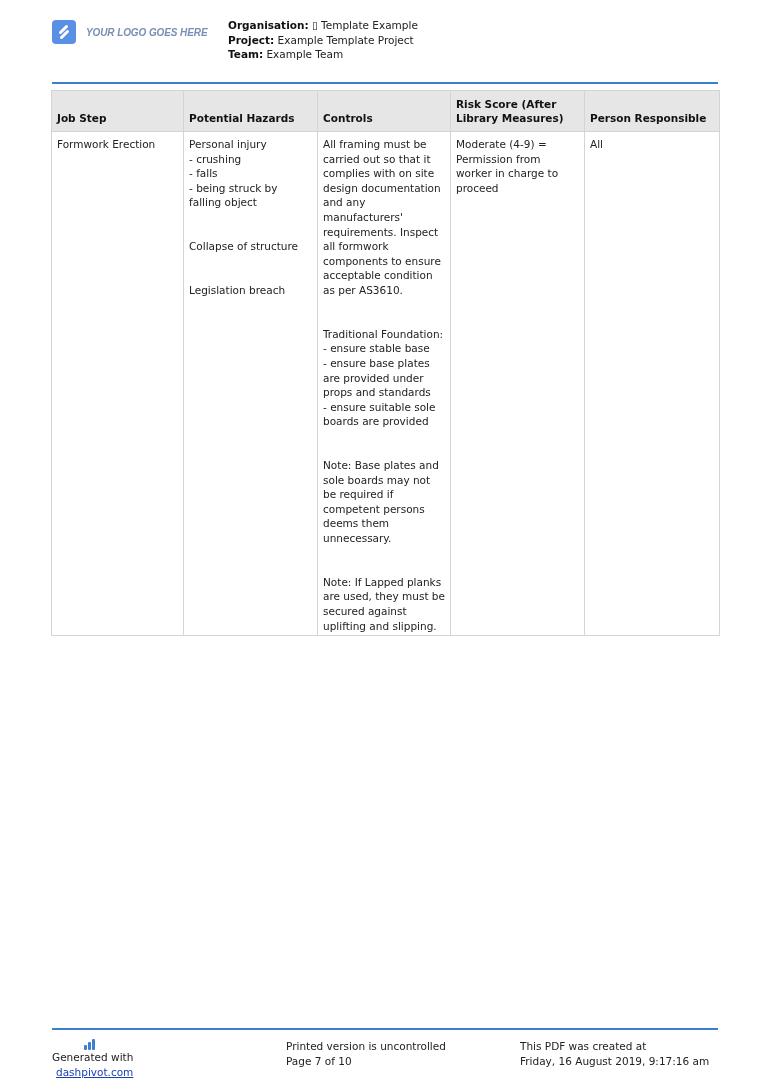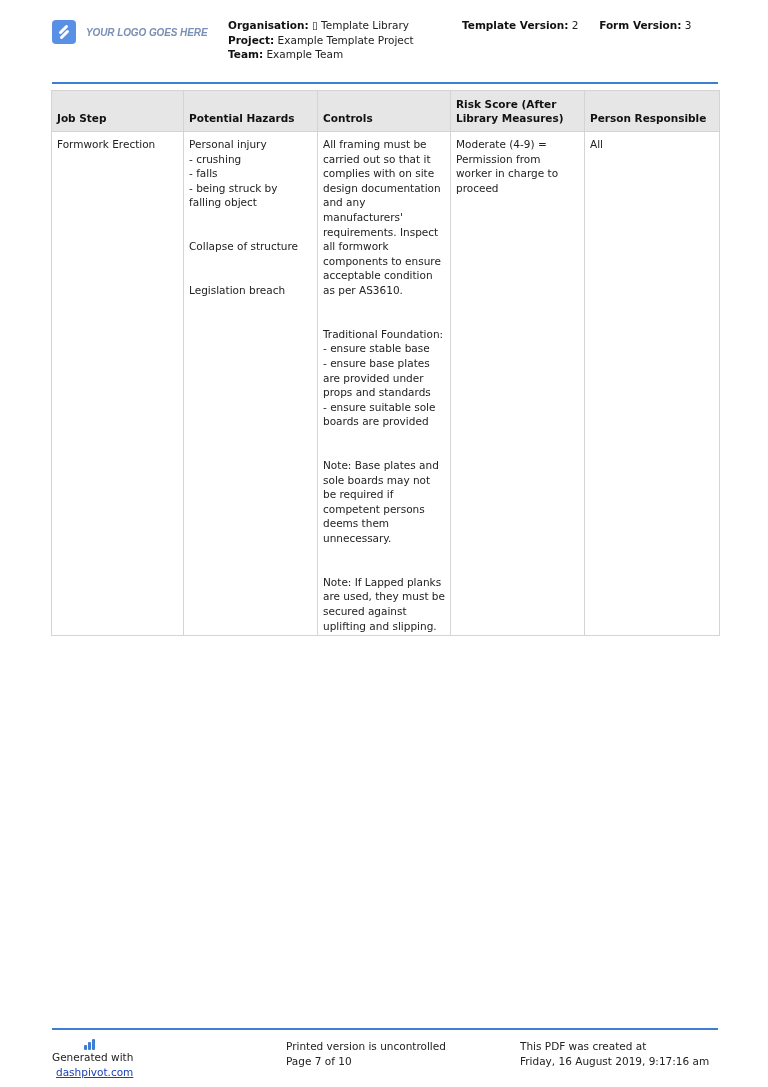--- a/index.html
+++ b/index.html
@@ -45,40 +45,33 @@
       <svg width="16" height="16" viewBox="0 0 16 16">
         <path d="M10.5 2.5 L4.5 8.5 M11.5 7.5 L5.5 13.5" stroke="#ffffff" stroke-width="3" stroke-linecap="round" fill="none"></path>
       </svg>
     </div>
     <span class="logo-text">YOUR LOGO GOES HERE</span>
   </div>
 
   <div class="meta-col mid">
     <div class="meta-line">
       <b>Organisation:</b>
-      <span>▯ Template Library</span>
+      <span>▯ Template Example</span>
     </div>
     <div class="meta-line">
       <b>Project:</b>
       <span>Example Template Project</span>
     </div>
     <div class="meta-line">
       <b>Team:</b>
       <span>Example Team</span>
     </div>
   </div>
 
   <div class="meta-col right">
-    <div class="meta-line">
-      <b>Template Version:</b>
-      <span>2</span>
-      <span class="gap"></span>
-      <b>Form Version:</b>
-      <span>3</span>
-    </div>
   </div>
 </div>
 
 <div class="rule-top"></div>
 
 <table class="steps">
   <colgroup>
     <col class="c1">
       <col class="c2">
       <col class="c3">

